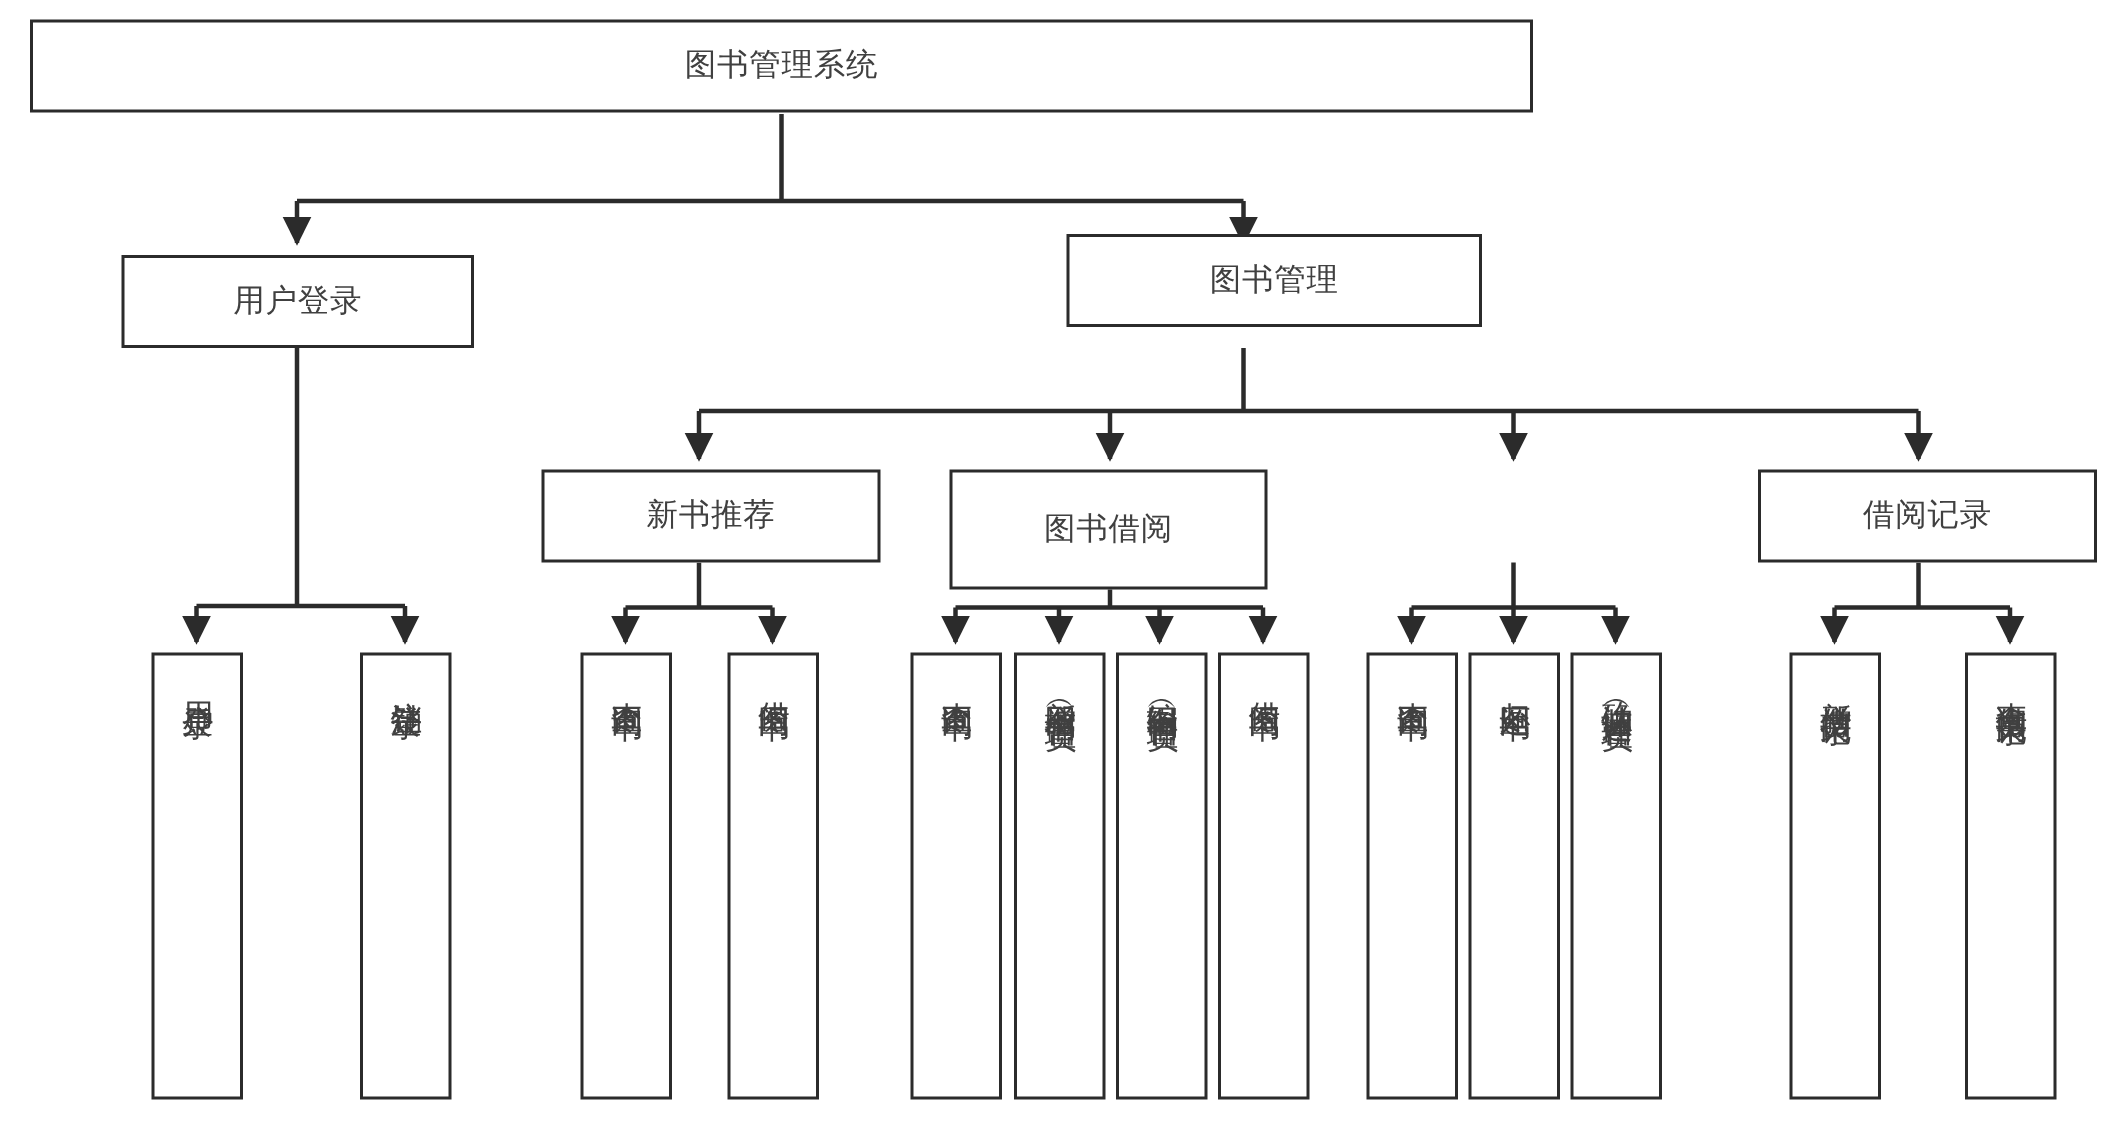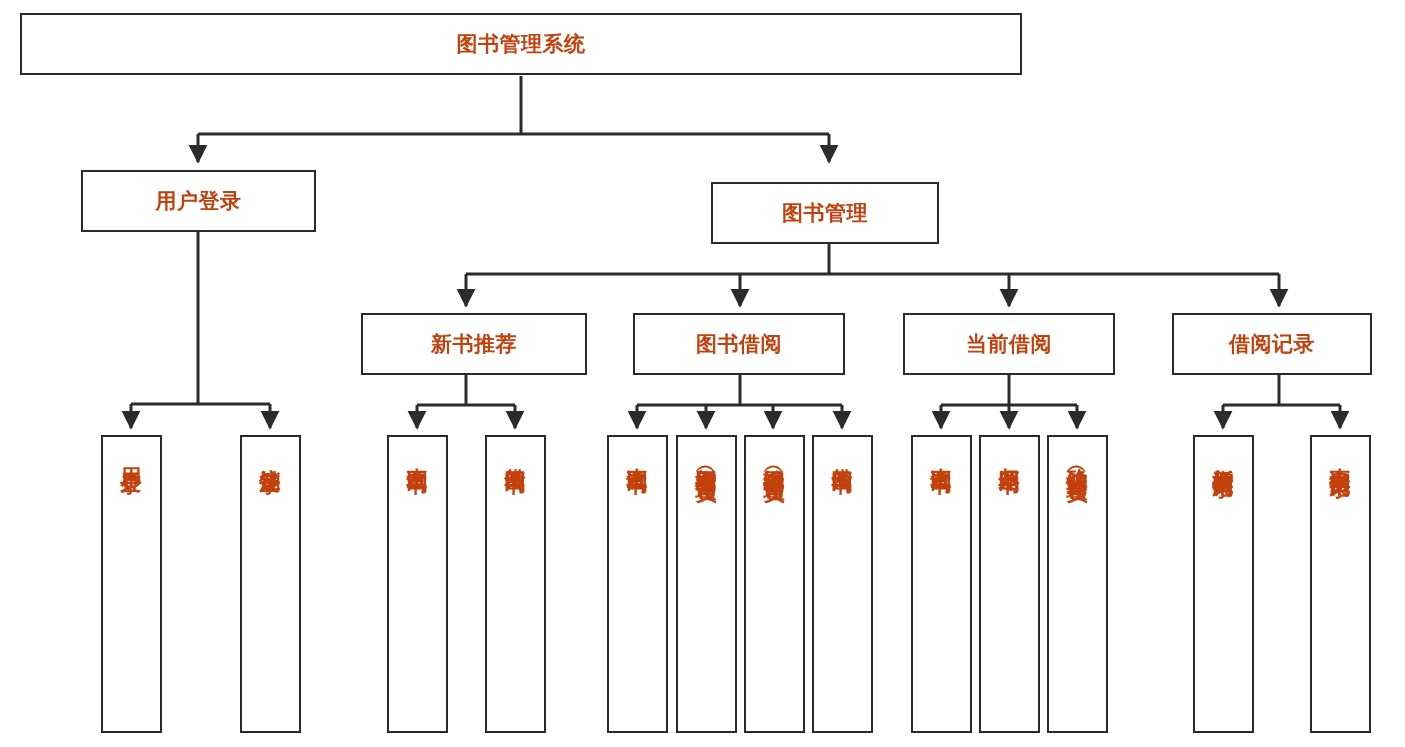--- a/index.html
+++ b/index.html
@@ -34,23 +34,22 @@
     display: flex;
     align-items: center;
     justify-content: center;
     color: #1a1a1a;
     z-index: 2;
   }
   .node-label {
     display: block;
     text-align: center;
     line-height: 1.18;
-    color: #c2410c;
+    color: #404040;
     white-space: pre-line;
-    font-weight: bold;
   }
   
   .node.h .node-label {
     font-size: 21px;
     letter-spacing: 0.5px;
   }
   
   .node.v {
     padding-top: 14px;
     align-items: flex-start;
@@ -127,37 +126,34 @@
   </svg>
 
   <div class="node h" style="left:20px; top:13px; width:1002px; height:62px;">
     <span class="node-label">图书管理系统</span>
   </div>
 
   <div class="node h" style="left:81px; top:170px; width:235px; height:62px;">
     <span class="node-label">用户登录</span>
   </div>
 
-  <div class="node h" style="left:711px; top:182px; width:228px; height:62px;">
+  <div class="node h" style="left:711px; top:156px; width:277px; height:62px;">
     <span class="node-label">图书管理</span>
   </div>
 
   <div class="node h" style="left:361px; top:313px; width:226px; height:62px;">
     <span class="node-label">新书推荐</span>
   </div>
 
-  <div class="node h" style="left:633px; top:313px; width:212px; height:62px;">
+  <div class="node h" style="left:633px; top:313px; width:212px; height:80px;">
     <span class="node-label">图书借阅</span>
   </div>
 
-  <div class="node h" style="left:903px; top:313px; width:212px; height:62px;">
-    <span class="node-label">当前借阅</span>
-  </div>
-
-  <div class="node h" style="left:1172px; top:313px; width:200px; height:62px;">
+
+  <div class="node h" style="left:1172px; top:313px; width:226px; height:62px;">
     <span class="node-label">借阅记录</span>
   </div>
 
   <div class="node v" style="left:101px; top:435px; width:61px; height:298px;">
     <span class="node-label">用户登录</span>
   </div>
 
   <div class="node v" style="left:240px; top:435px; width:61px; height:298px;">
     <span class="node-label">注销登录</span>
   </div>

